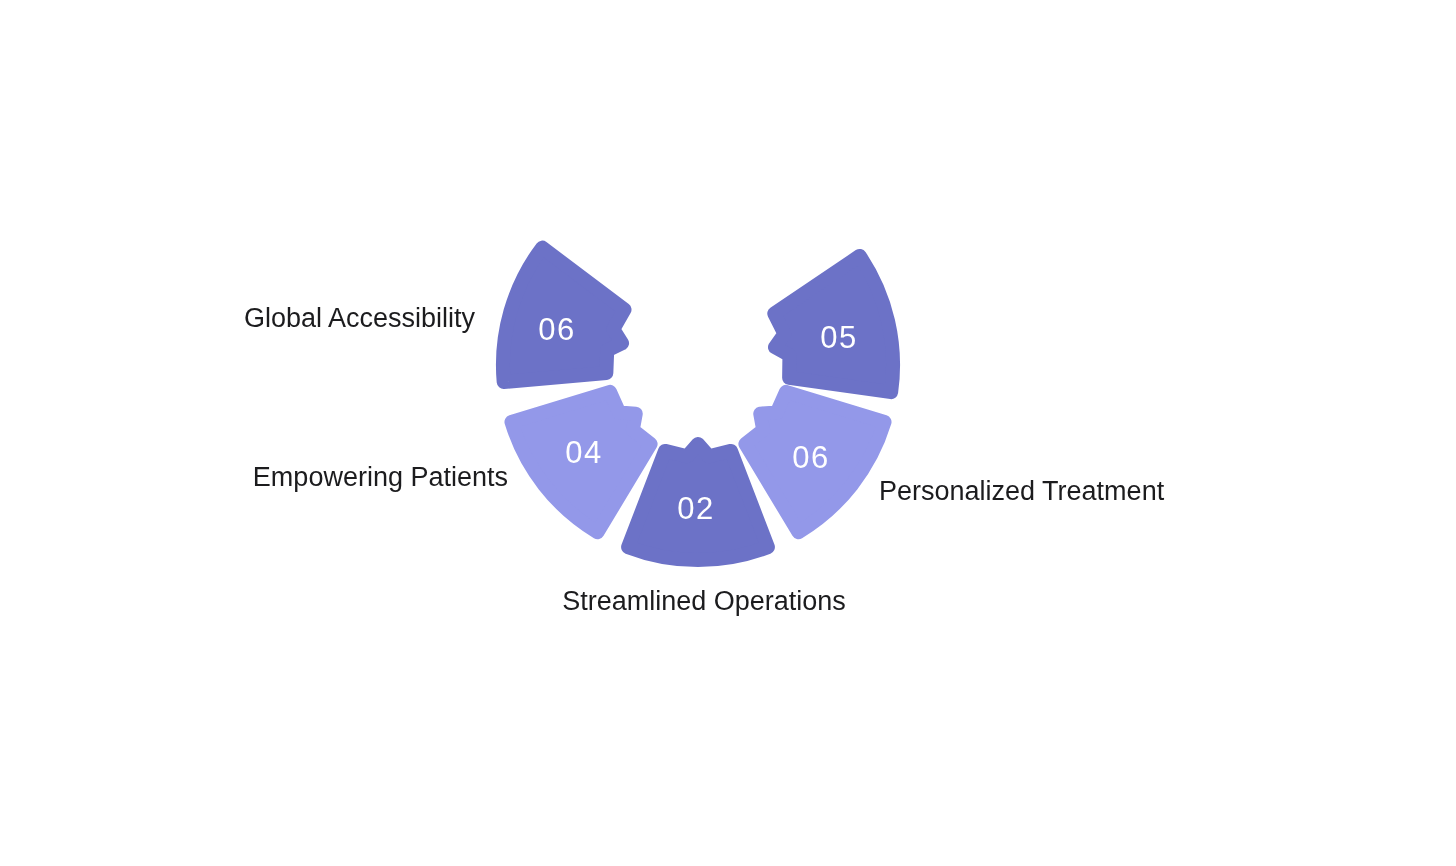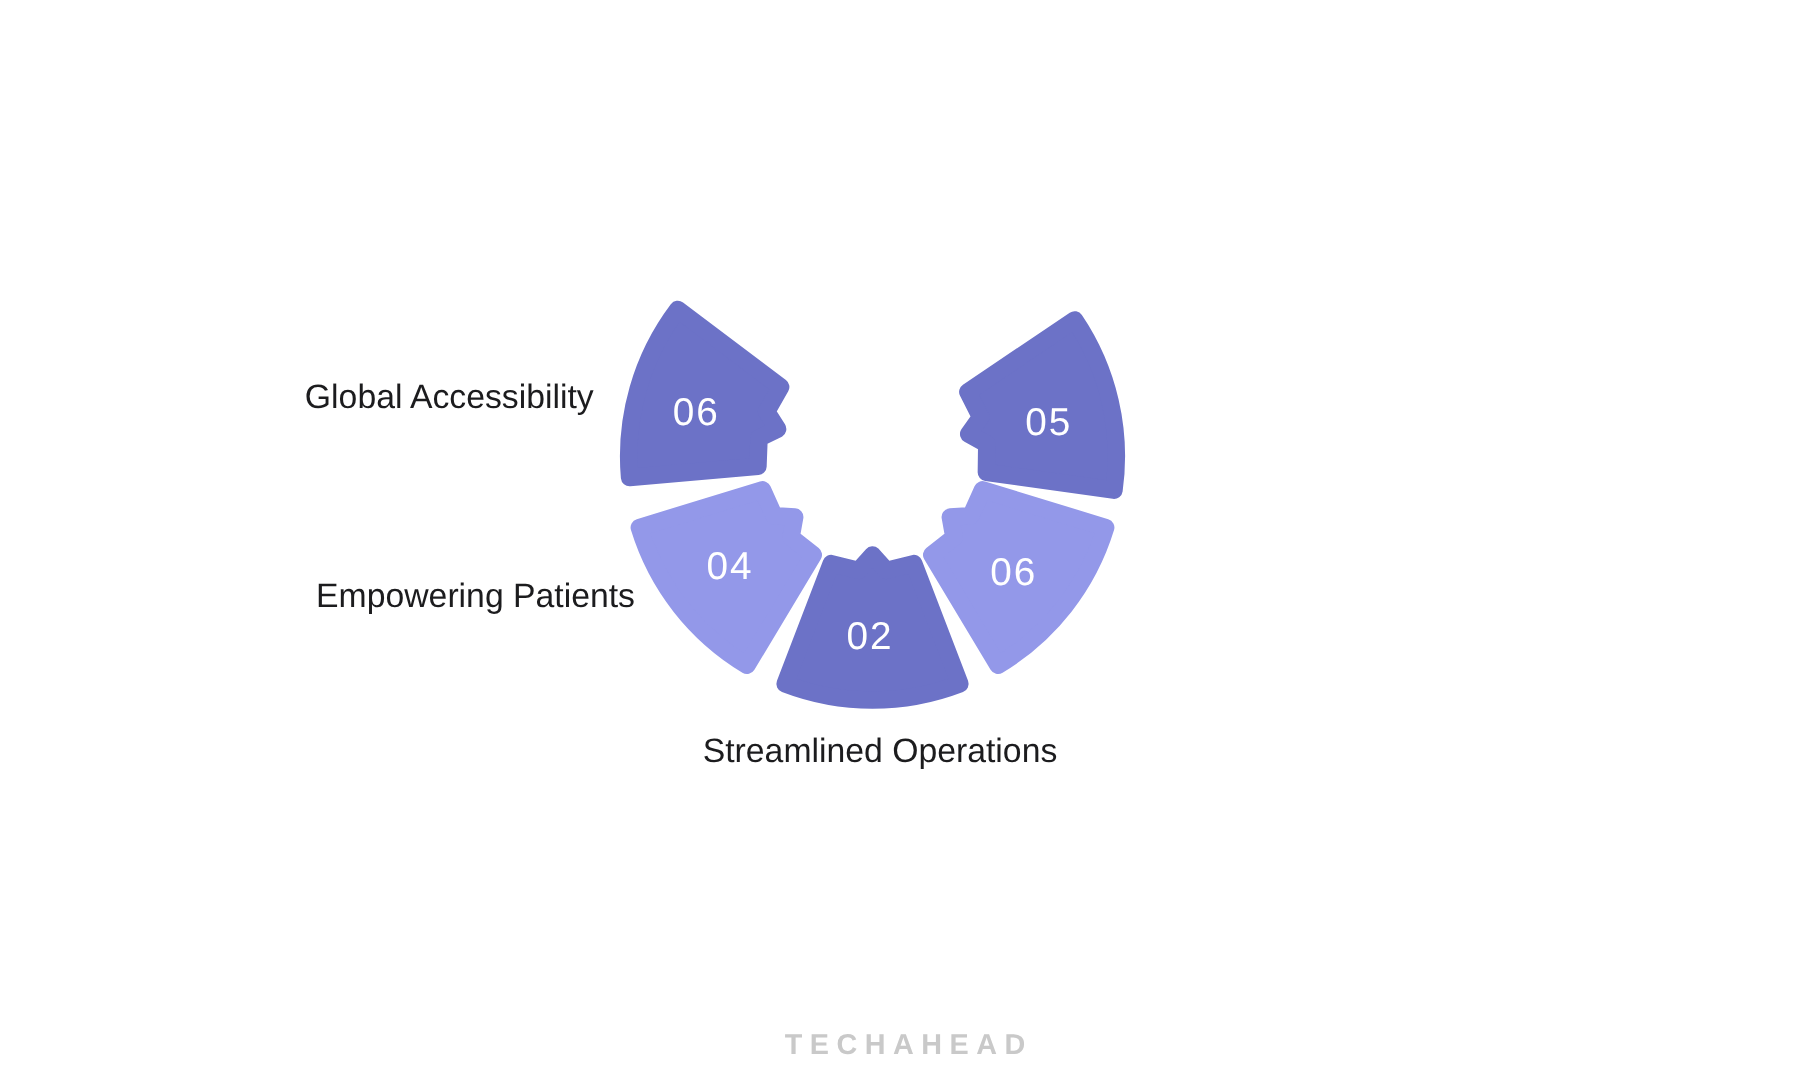--- a/index.html
+++ b/index.html
@@ -79,19 +79,19 @@
       <path class="wedge wedge-dark" transform="rotate(106)" d="M -33 85.9 L -11 91.3 L 0 79 L 11 91.3 L 33 85.9 L 69.9 182.1 A 195 195 0 0 1 -69.9 182.1 Z"></path>
     </g>
   </svg>
 
   <div class="num" style="left:839px; top:338px">05</div>
   <div class="num" style="left:811px; top:458px">06</div>
   <div class="num" style="left:696px; top:509px">02</div>
   <div class="num" style="left:584px; top:453px">04</div>
   <div class="num" style="left:557px; top:330px">06</div>
 
+  <div class="label" style="left:879px; top:491px">Personalized Treatment</div>
   <div class="label label-centered" style="left:704px; top:601px">Streamlined Operations</div>
   <div class="label label-rightalign" style="right:948px; top:477px">Empowering Patients</div>
   <div class="label label-rightalign" style="right:981px; top:318px">Global Accessibility</div>
 
-  <div class="watermark">TECHAHEAD</div>
 
 </div>
 
 </body></html>

